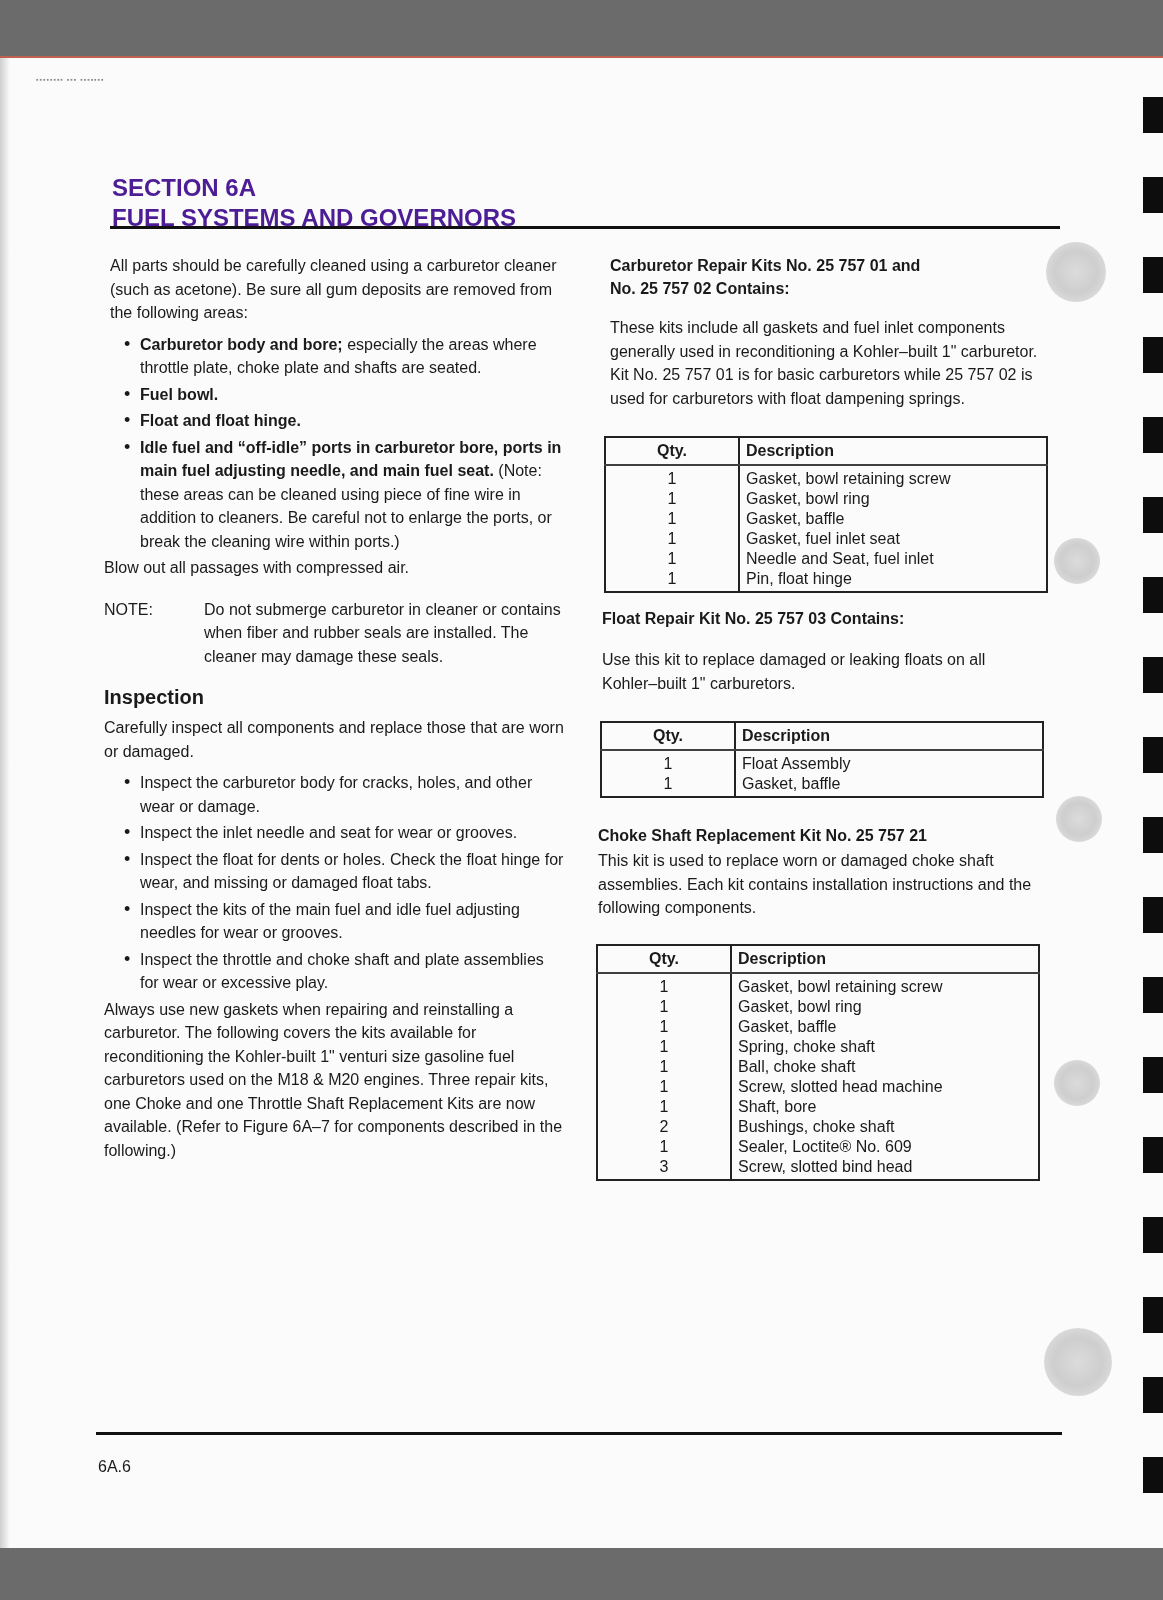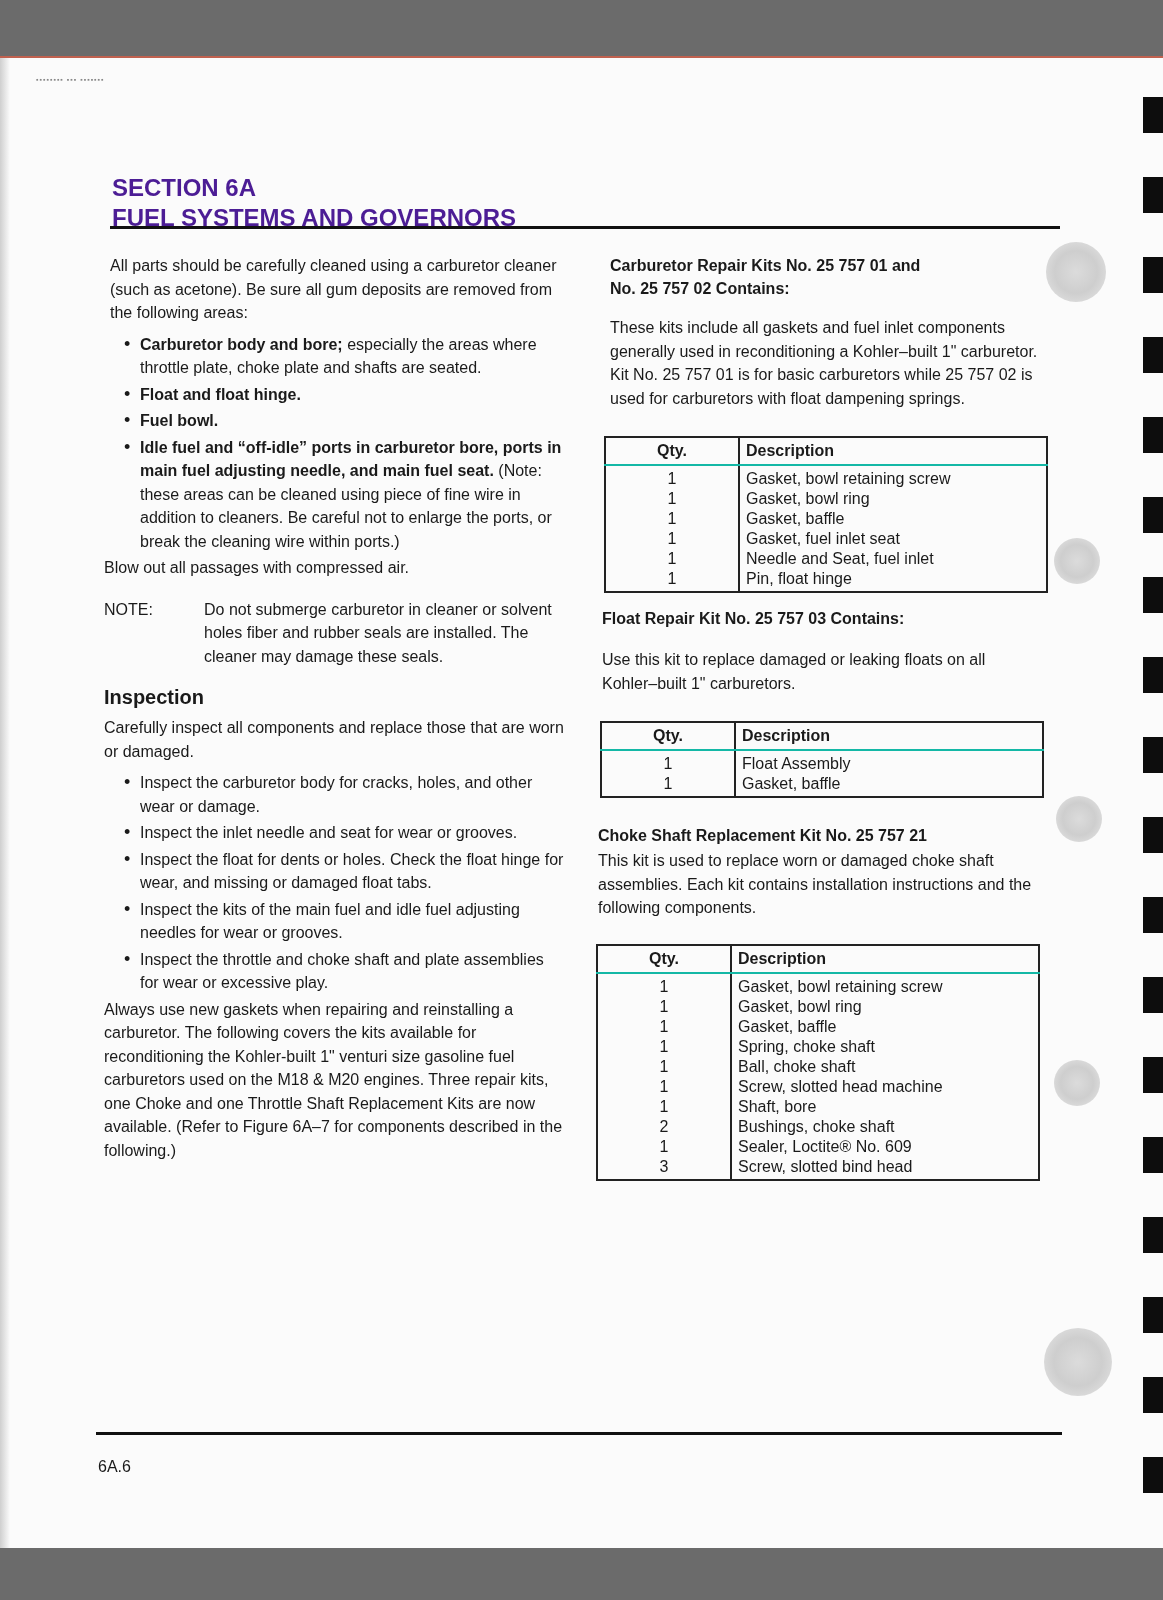--- a/index.html
+++ b/index.html
@@ -41,21 +41,21 @@
   .blow { margin-top: 2px !important; }
   .note { display: flex; margin-top: 18px !important; gap: 30px; }
   .note .lbl { width: 70px; flex: none; }
   h3.sub { margin: 16px 0 6px 0; font-size: 20px; font-weight: bold; line-height: 26px; }
   h3.caps { margin: 10px 0 6px 0; font-size: 20px; font-weight: bold; line-height: 26px; }
   .inspect-bullets { padding-left: 14px; }
   .kit-head { font-weight: bold; font-size: 16px; line-height: 23px; margin: 0; }
   .parts-table {
     border-collapse: collapse; border: 2px solid #222; width: 444px; font-size: 16px; line-height: 20px;
   }
-  .parts-table th { font-weight: bold; text-align: left; padding: 3px 6px; border-bottom: 2px solid #14b8a6; }
+  .parts-table th { font-weight: bold; text-align: left; padding: 3px 6px; border-bottom: 2px solid #404040; }
   .parts-table th.qty-h { width: 120px; text-align: center; border-right: 2px solid #222; }
   .parts-table td { padding: 0 6px; }
   .parts-table td.qty { text-align: center; border-right: 2px solid #222; }
   .parts-table tbody tr:first-child td { padding-top: 3px; }
   .parts-table tbody tr:last-child td { padding-bottom: 2px; }
   .tab {
     position: absolute; right: 0; width: 20px; height: 36px; background: #0d0d0d;
   }
   .hole {
     position: absolute; width: 60px; height: 60px; border-radius: 50%;
@@ -76,28 +76,28 @@
     <div>SECTION 6A</div>
     <div>FUEL SYSTEMS AND GOVERNORS</div>
   </div>
 
   <div class="rule" style="left:110px; top:168px; width:950px;"></div>
 
   <div class="col left-col">
     <p class="intro">All parts should be carefully cleaned using a carburetor cleaner (such as acetone). Be sure all gum deposits are removed from the following areas:</p>
     <ul class="bullets">
       <li><span class="b">Carburetor body and bore;</span><span> especially the areas where throttle plate, choke plate and shafts are seated.</span></li>
+      <li><span class="b">Fuel bowl.</span><span></span></li>
       <li><span class="b">Float and float hinge.</span><span></span></li>
-      <li><span class="b">Fuel bowl.</span><span></span></li>
       <li><span class="b">Idle fuel and “off-idle” ports in carburetor bore, ports in main fuel adjusting needle, and main fuel seat.</span><span> (Note:  these areas can be cleaned using piece of fine wire in addition to cleaners. Be careful not to enlarge the ports, or break the cleaning wire within ports.)</span></li>
     </ul>
     <p class="blow">Blow out all passages with compressed air.</p>
     <div class="note">
       <span class="lbl">NOTE:</span>
-      <span>Do not submerge carburetor in cleaner or solvent holes fiber and rubber seals are installed. The cleaner may damage these seals.</span>
+      <span>Do not submerge carburetor in cleaner or contains when fiber and rubber seals are installed. The cleaner may damage these seals.</span>
     </div>
     <h3 class="sub">Inspection</h3>
     <p>Carefully inspect all components and replace those that are worn or damaged.</p>
     <ul class="bullets inspect-bullets">
       <li>Inspect the carburetor body for cracks, holes, and other wear or damage.</li>
       <li>Inspect the inlet needle and seat for wear or grooves.</li>
       <li>Inspect the float for dents or holes.  Check the float hinge for wear, and missing or damaged float tabs.</li>
       <li>Inspect the kits of the main fuel and idle fuel adjusting needles for wear or grooves.</li>
       <li>Inspect the throttle and choke shaft and plate assemblies for wear or excessive play.</li>
     </ul>

